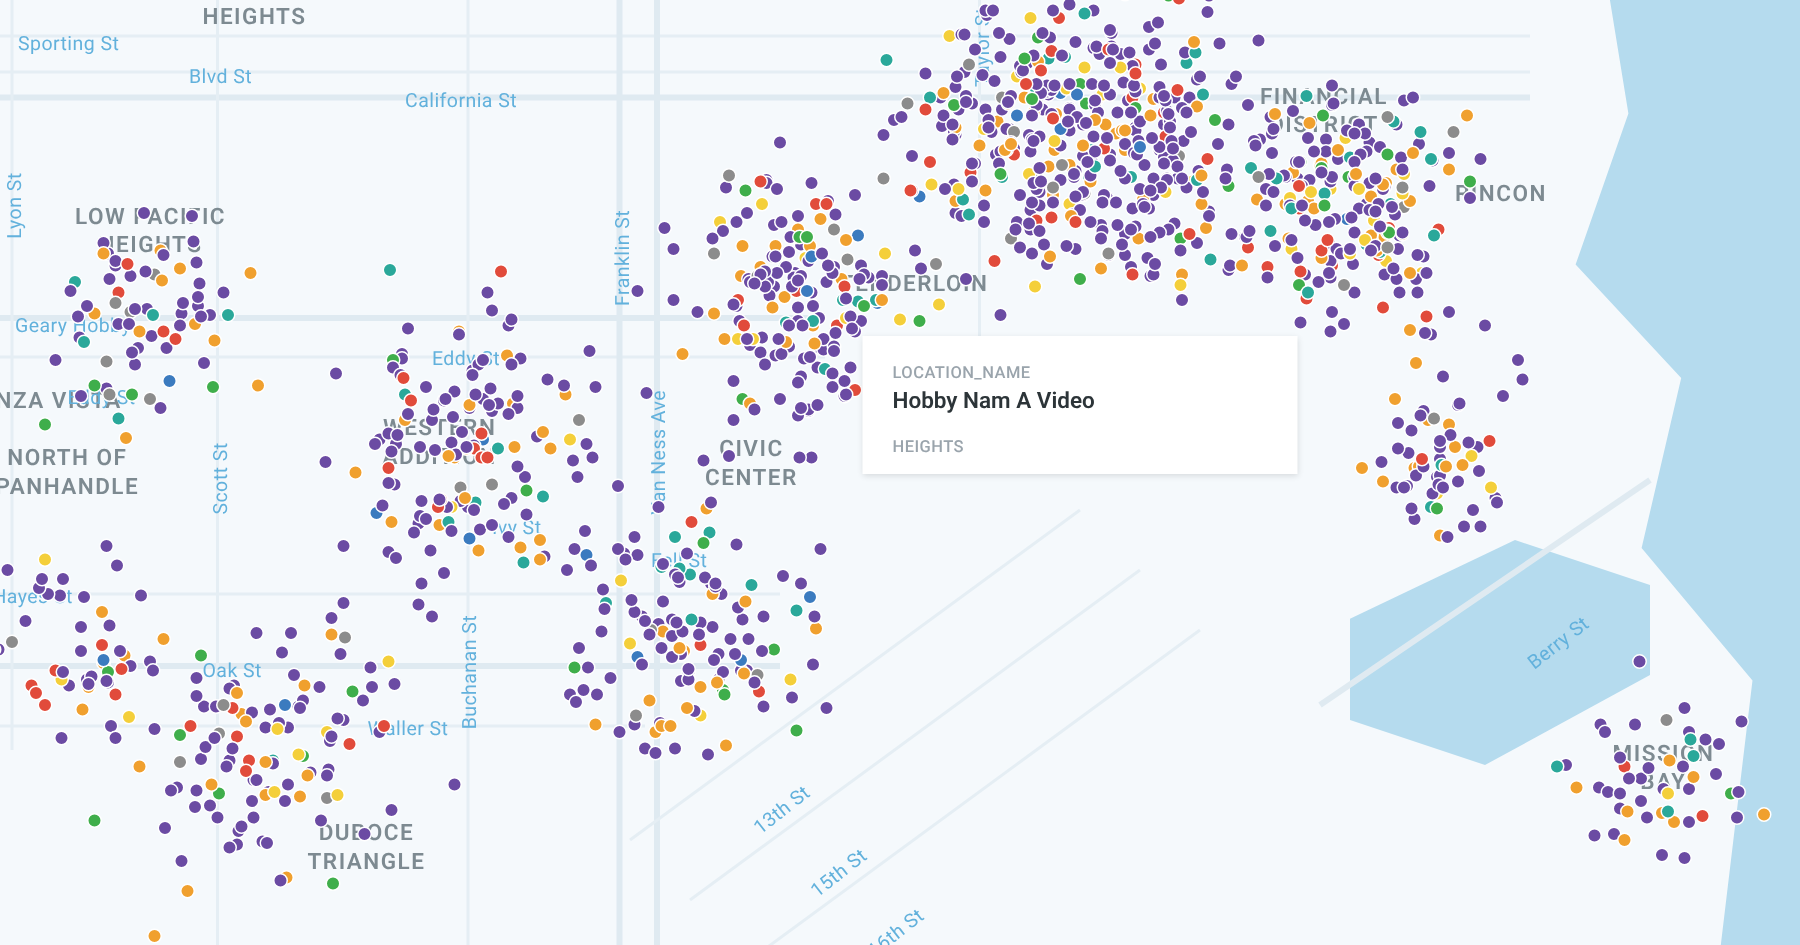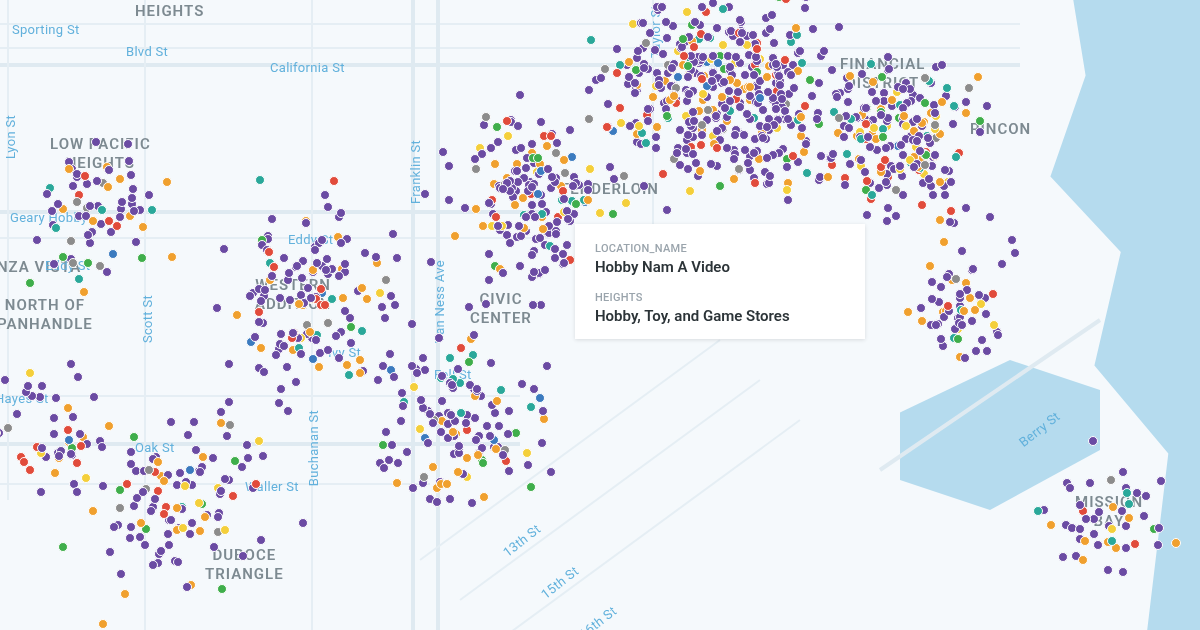--- a/index.html
+++ b/index.html
@@ -1543,18 +1543,17 @@
     </div>
 
   <div class="popup">
     <div class="field-label">LOCATION_NAME</div>
     <div class="field-value">Hobby Nam A Video</div>
 
     <div class="field-label">HEIGHTS</div>
     <div class="field-value" style="min-height:0"></div>
 
 
-    <div class="field-value">Hobby, Toy, and Game Stores</div>
 
     <div class="field-value"></div>
   </div>
 
 </div>
 
 </body></html>

